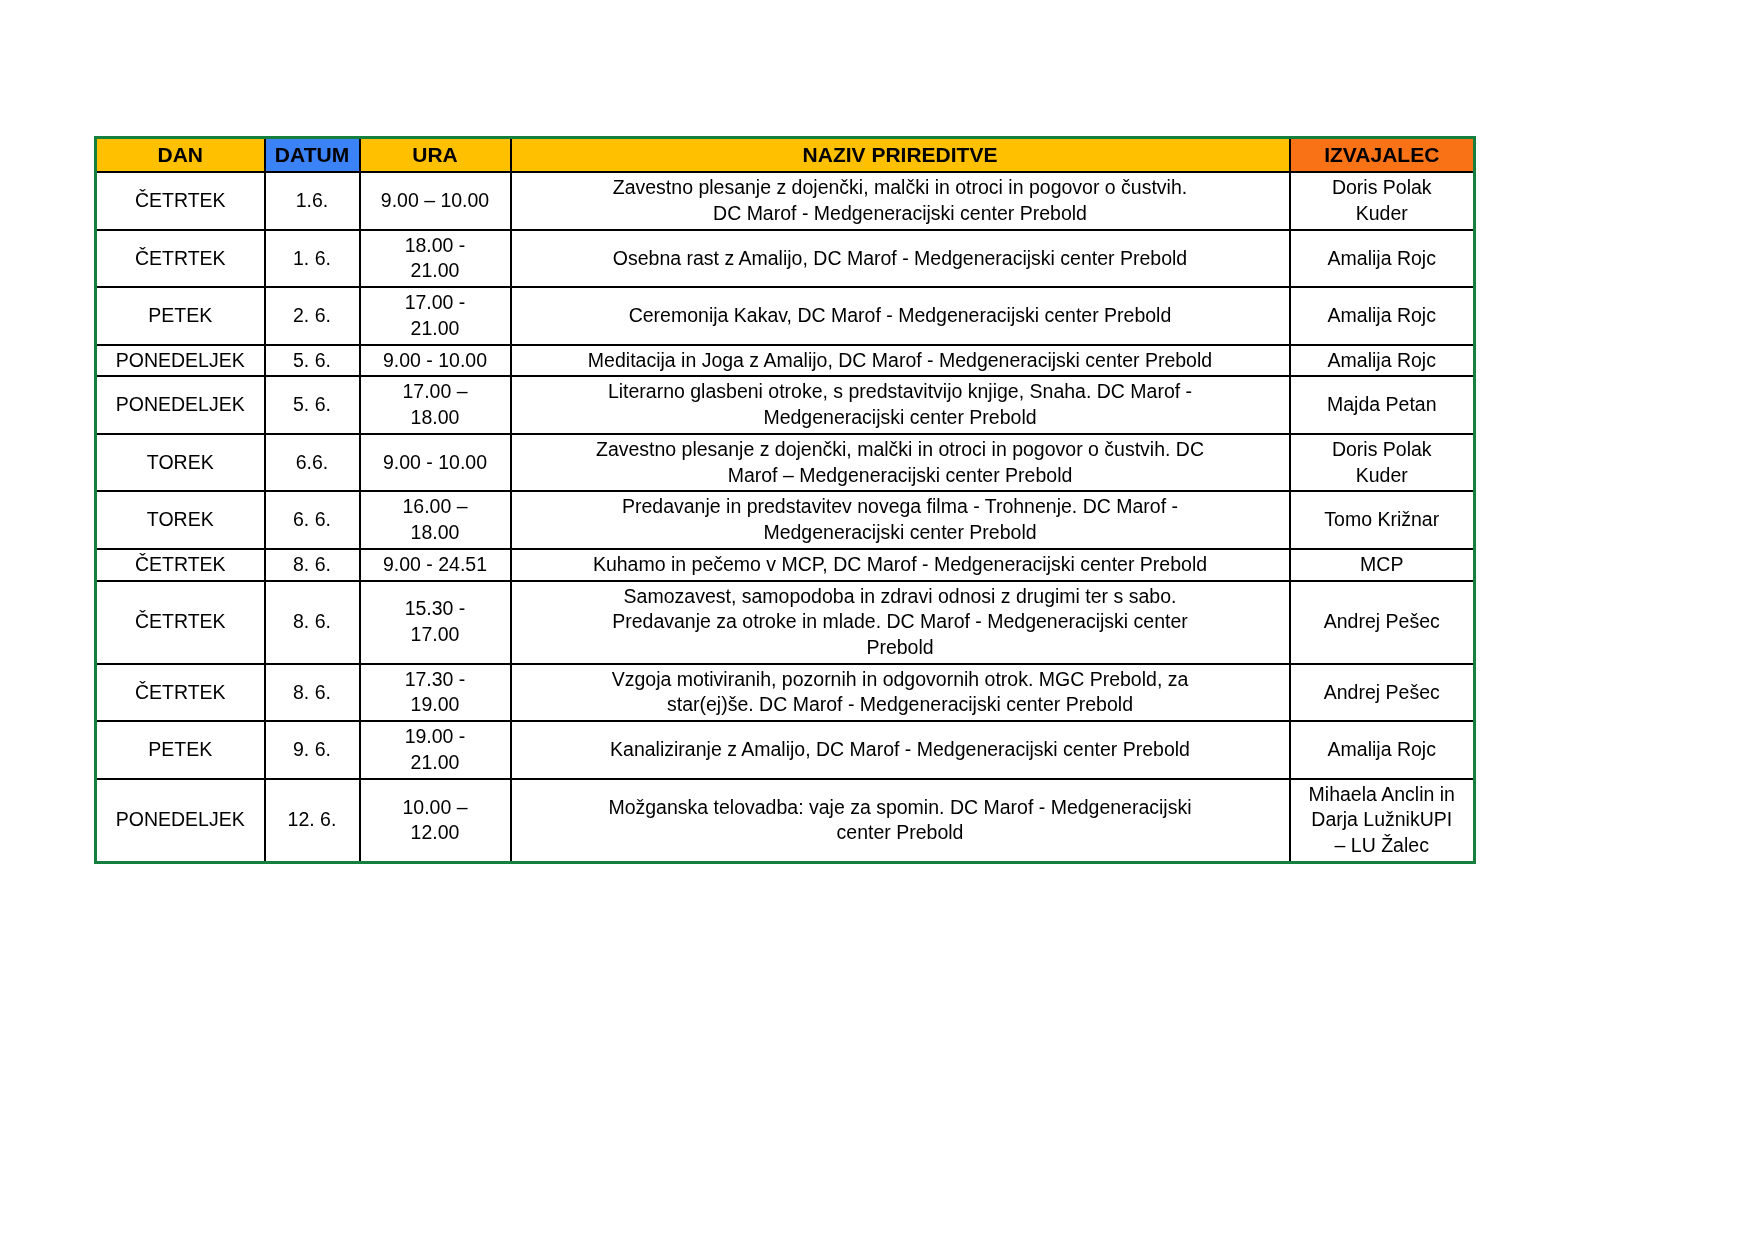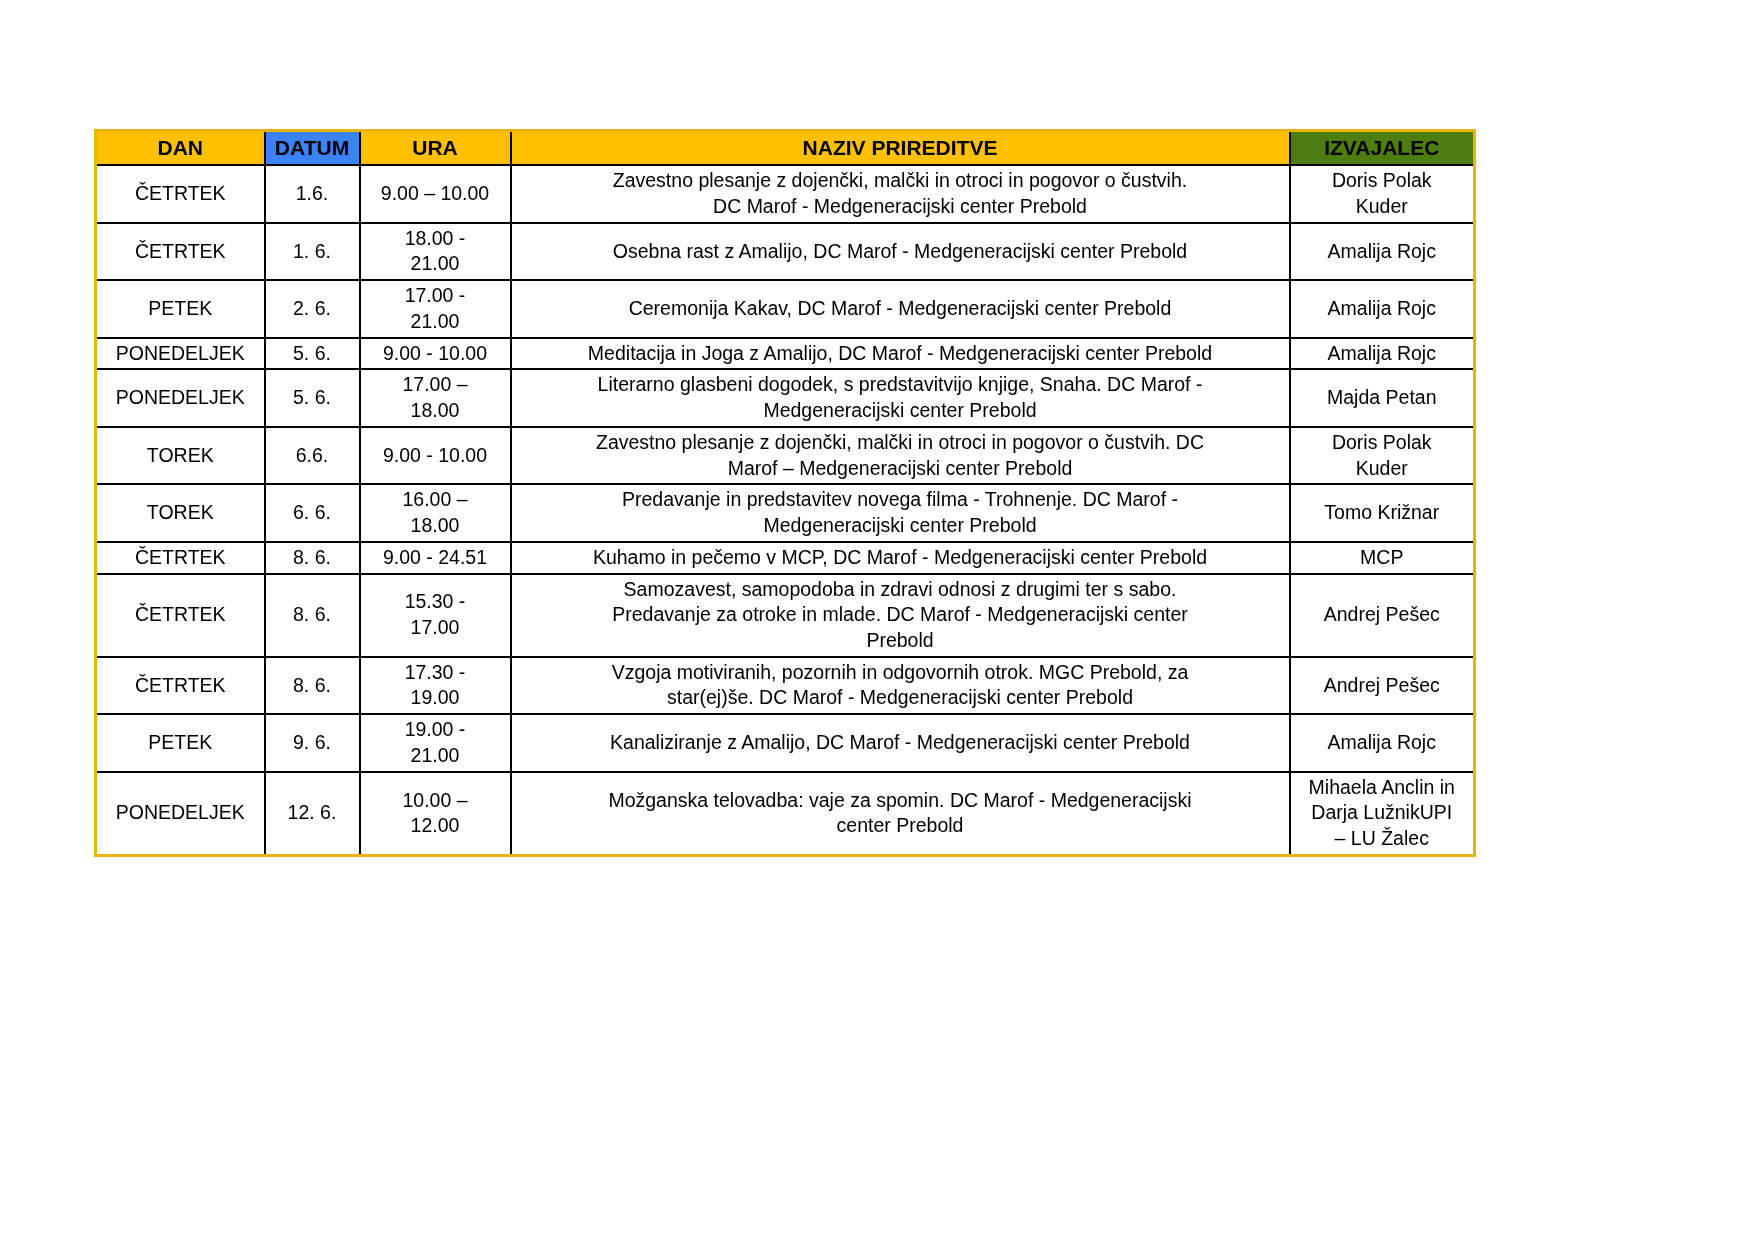--- a/index.html
+++ b/index.html
@@ -17,25 +17,25 @@
   .page {
     position: absolute;
     left: 0; top: 0;
     width: 1754px;
     height: 1240px;
     background: #ffffff;
   }
   table.schedule {
     position: absolute;
     left: 94px;
-    top: 129px;
+    top: 136px;
     width: 1379px;
     border-collapse: collapse;
     table-layout: fixed;
-    border: 3px solid #eab308;
+    border: 3px solid #15803d;
   }
   table.schedule th,
   table.schedule td {
     border: 2px solid #000000;
     text-align: center;
     vertical-align: middle;
     padding: 2px 5px;
     white-space: pre-line;
     color: #000000;
     overflow: hidden;
@@ -71,21 +71,21 @@
       <col class="c-time">
       <col class="c-event">
       <col class="c-perf">
     </colgroup>
     <thead>
       <tr>
         <th style="background: rgb(255, 192, 0); color: rgb(0, 0, 0);">DAN</th>
         <th style="background: #3b82f6; color: rgb(0, 0, 0);">DATUM</th>
         <th style="background: rgb(255, 192, 0); color: #000000;">URA</th>
         <th style="background: rgb(255, 192, 0); color: rgb(0, 0, 0); margin-top: 24px;">NAZIV PRIREDITVE</th>
-        <th style="background: #4d7c0f; color: rgb(0, 0, 0);">IZVAJALEC</th>
+        <th style="background: #f97316; color: rgb(0, 0, 0);">IZVAJALEC</th>
       </tr>
     </thead>
     <tbody>
         <tr>
           <td class="col-day">ČETRTEK</td>
           <td class="col-date">1.6.</td>
           <td class="col-time">9.00 – 10.00</td>
           <td class="col-event">Zavestno plesanje z dojenčki, malčki in otroci in pogovor o čustvih.
 DC Marof - Medgeneracijski center Prebold</td>
           <td class="col-performer">Doris Polak
@@ -112,21 +112,21 @@
           <td class="col-date">5. 6.</td>
           <td class="col-time">9.00 - 10.00</td>
           <td class="col-event">Meditacija in Joga z Amalijo, DC Marof - Medgeneracijski center Prebold</td>
           <td class="col-performer">Amalija Rojc</td>
         </tr>
         <tr>
           <td class="col-day">PONEDELJEK</td>
           <td class="col-date">5. 6.</td>
           <td class="col-time">17.00 –
 18.00</td>
-          <td class="col-event">Literarno glasbeni dogodek, s predstavitvijo knjige, Snaha. DC Marof -
+          <td class="col-event">Literarno glasbeni otroke, s predstavitvijo knjige, Snaha. DC Marof -
 Medgeneracijski center Prebold</td>
           <td class="col-performer">Majda Petan</td>
         </tr>
         <tr>
           <td class="col-day">TOREK</td>
           <td class="col-date">6.6.</td>
           <td class="col-time">9.00 - 10.00</td>
           <td class="col-event">Zavestno plesanje z dojenčki, malčki in otroci in pogovor o čustvih. DC
 Marof – Medgeneracijski center Prebold</td>
           <td class="col-performer">Doris Polak

